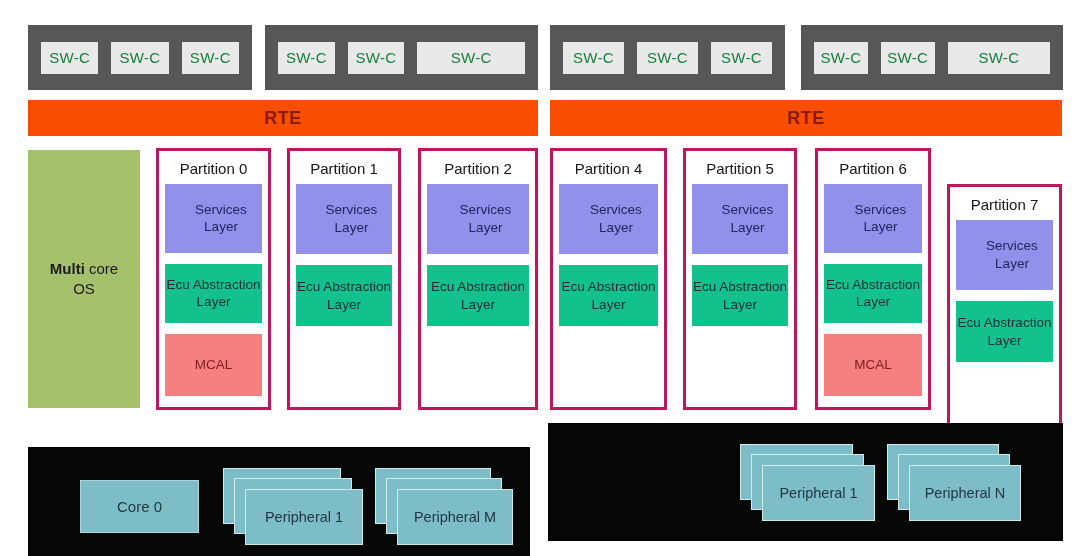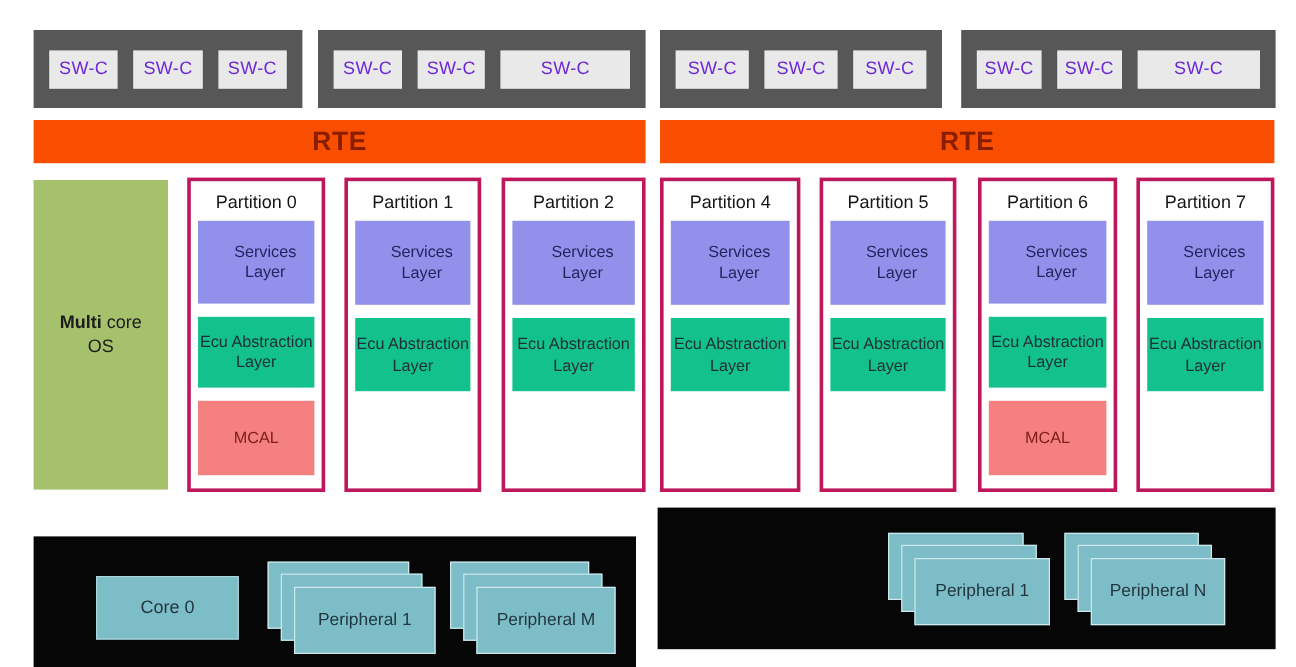--- a/index.html
+++ b/index.html
@@ -8,28 +8,28 @@
     font-family:"Liberation Sans",sans-serif;overflow:hidden;
   }
   
   .swc-group{
     position:absolute;top:25px;height:65px;background:var(--swc_container,#575757);
     display:flex;align-items:center;gap:13px;padding:0 13px;box-sizing:border-box;
   }
   .swc-box{
     flex:1;height:32px;background:var(--swc_box,#E9E9E9);
     display:flex;align-items:center;justify-content:center;
-    font-size:15px;color:#6d28d9;letter-spacing:.3px;
+    font-size:15px;color:#15803d;letter-spacing:.3px;
   }
   .swc-box.wide{flex:1.9;}
   
   .rte{
     position:absolute;top:100px;height:36px;background:var(--rte,#F94D00);
     display:flex;align-items:center;justify-content:center;
-    color:#881d00;font-size:22px;font-weight:700;letter-spacing:.5px;
+    color:#881d00;font-size:18px;font-weight:700;letter-spacing:.5px;
   }
   
   .os-box{
     position:absolute;left:28px;top:150px;width:112px;height:258px;
     background:var(--os,#A6C16B);
     display:flex;flex-direction:column;align-items:center;justify-content:center;
     text-align:center;font-size:15px;color:#1d1d1d;line-height:1.35;
   }
   .os-box .bold{font-weight:700;}
   
@@ -119,21 +119,21 @@
     <div class="p-title">Partition 5</div>
     <div class="layer services">Services Layer</div>
     <div class="layer ecu">Ecu Abstraction Layer</div>
   </div>
   <div class="partition" style="left:815px;width:116px;">
     <div class="p-title">Partition 6</div>
     <div class="layer services">Services Layer</div>
     <div class="layer ecu">Ecu Abstraction Layer</div>
     <div class="layer mcal">MCAL</div>
   </div>
-  <div class="partition" style="left:947px;width:115px;">
+  <div class="partition" style="left:947px;width:115px;margin-top:36px;">
     <div class="p-title">Partition 7</div>
     <div class="layer services">Services Layer</div>
     <div class="layer ecu">Ecu Abstraction Layer</div>
   </div>
 
   <div class="hw-bar" style="left:28px;width:502px;margin-top:24px;">
     <div class="hw-box" style="left:52px;top:33px;width:119px;height:53px;">Core 0</div>
     <div class="stack" style="left:195px;top:21px;width:140px;height:77px;">
       <div class="card" style="left:0;top:0;width:118px;height:56px;"></div>
       <div class="card" style="left:11px;top:10px;width:118px;height:56px;"></div>

